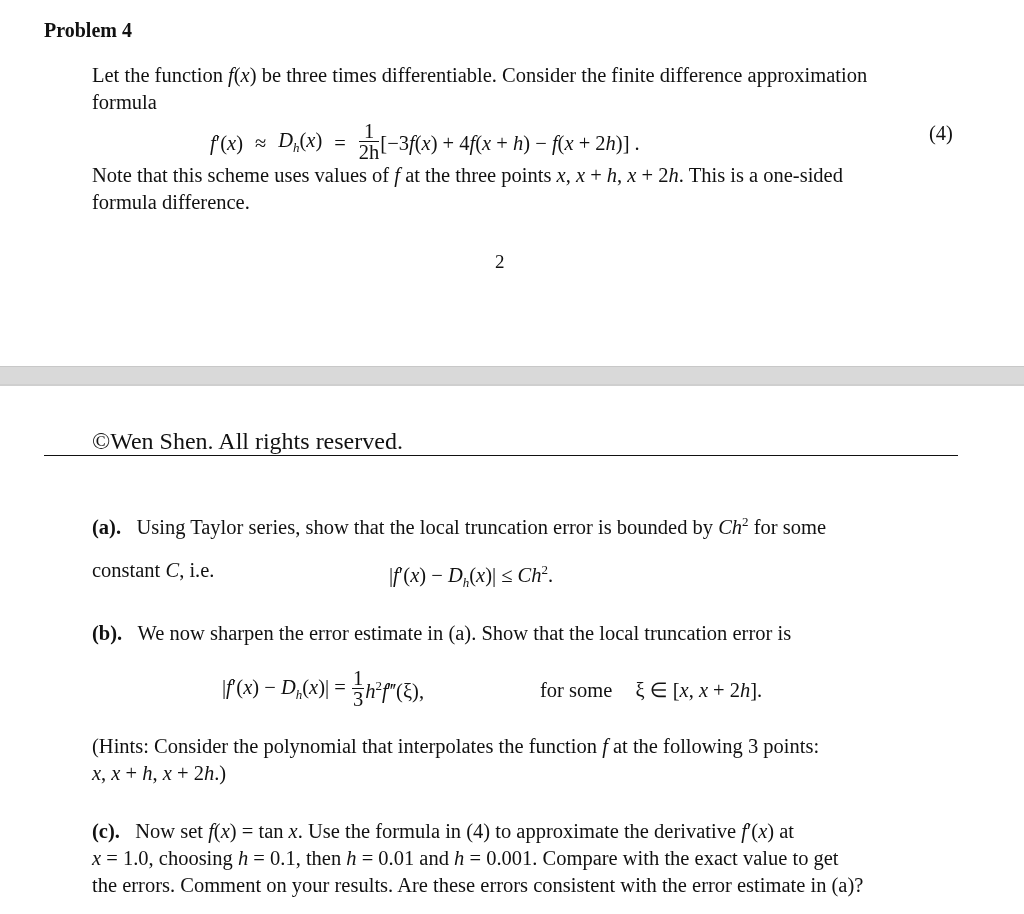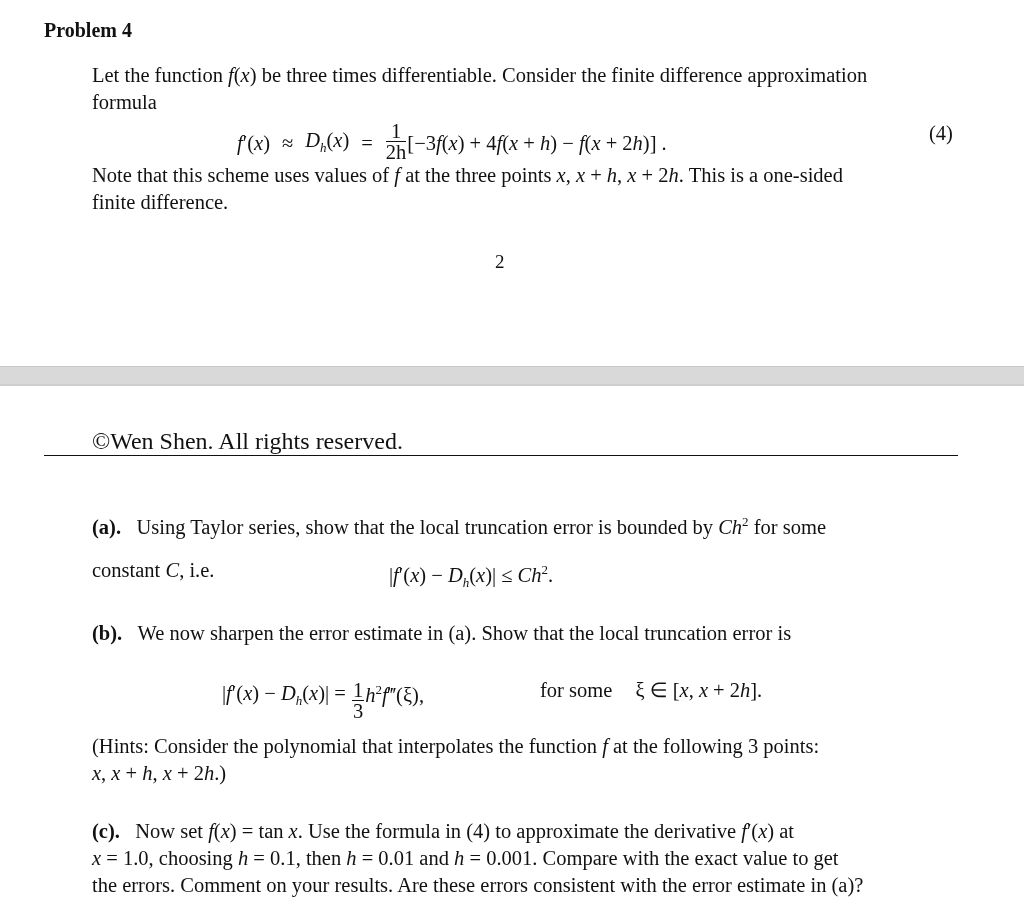--- a/index.html
+++ b/index.html
@@ -31,37 +31,37 @@
 </head>
 <body>
 
 <div class="abs title">Problem 4</div>
 
 <div class="abs txt para" style="top:62px;">
   <span>Let the function <i>f</i>(<i>x</i>) be three times differentiable. Consider the finite difference approximation</span>
 </div>
 <div class="abs txt" style="left:44px; top:89px;">formula</div>
 
-<div class="abs eq" style="left:237px; top:118px; height:50px; display:flex; align-items:center;">
+<div class="abs eq" style="left:210px; top:118px; height:50px; display:flex; align-items:center;">
   <span><i>f</i>′(<i>x</i>)</span>
   <span style="margin:0 12px;">≈</span>
   <span><i>D</i><sub style="font-size:13px;"><i>h</i></sub>(<i>x</i>)</span>
   <span style="margin:0 12px;">=</span>
   <span class="frac">
     <span class="num">1</span>
     <span class="den">2h</span>
   </span>
   <span>[−3<i>f</i>(<i>x</i>) + 4<i>f</i>(<i>x</i> + <i>h</i>) − <i>f</i>(<i>x</i> + 2<i>h</i>)] .</span>
 </div>
 <div class="abs eqnum" style="left:929px; top:122px;">(4)</div>
 
 <div class="abs txt para" style="top:162px;">
   <span>Note that this scheme uses values of <i>f</i> at the three points <i>x</i>, <i>x</i> + <i>h</i>, <i>x</i> + 2<i>h</i>. This is a one-sided</span>
 </div>
-<div class="abs txt" style="left:44px; top:189px;">finite difference.</div>
+<div class="abs txt" style="left:44px; top:189px;">formula difference.</div>
 
 <div class="abs pagenum" style="left:495px; top:251px;">2</div>
 
 <div class="sep"></div>
 
 <div class="abs txt" style="left:44px; top:428px; font-size:24px;">©Wen Shen. All rights reserved.</div>
 <div class="rule"></div>
 
 <div class="abs txt para" style="top:508px;">
   <span class="lbl">(a).</span>
@@ -72,21 +72,21 @@
 </div>
 <div class="abs eq" style="left:389px; top:562px;">
   <span class="bar">|</span><i>f</i>′(<i>x</i>) − <i>D</i><sub style="font-size:13px;"><i>h</i></sub>(<i>x</i>)<span class="bar">|</span> ≤ <i>Ch</i><sup style="font-size:13px;">2</sup>.
 </div>
 
 <div class="abs txt" style="left:44px; top:620px;">
   <span class="lbl">(b).</span>
   <span>&nbsp;&nbsp;</span><span>We now sharpen the error estimate in (a). Show that the local truncation error is</span>
 </div>
 
-<div class="abs eq" style="left:222px; top:664px; height:52px; display:flex; align-items:flex-start;margin-top:18px;">
+<div class="abs eq" style="left:222px; top:664px; height:52px; display:flex; align-items:center;">
   <span><span class="bar">|</span><i>f</i>′(<i>x</i>) − <i>D</i><sub style="font-size:13px;"><i>h</i></sub>(<i>x</i>)<span class="bar">|</span> =&nbsp;</span>
   <span class="frac">
     <span class="num">1</span>
     <span class="den">3</span>
   </span>
   <span><i>h</i><sup style="font-size:13px;">2</sup><i>f</i>‴(ξ),</span>
 </div>
 <div class="abs eq" style="left:540px; top:678px;">
   <span>for some</span>
   <span style="margin-left:18px;">ξ ∈ [<i>x</i>, <i>x</i> + 2<i>h</i>].</span>

